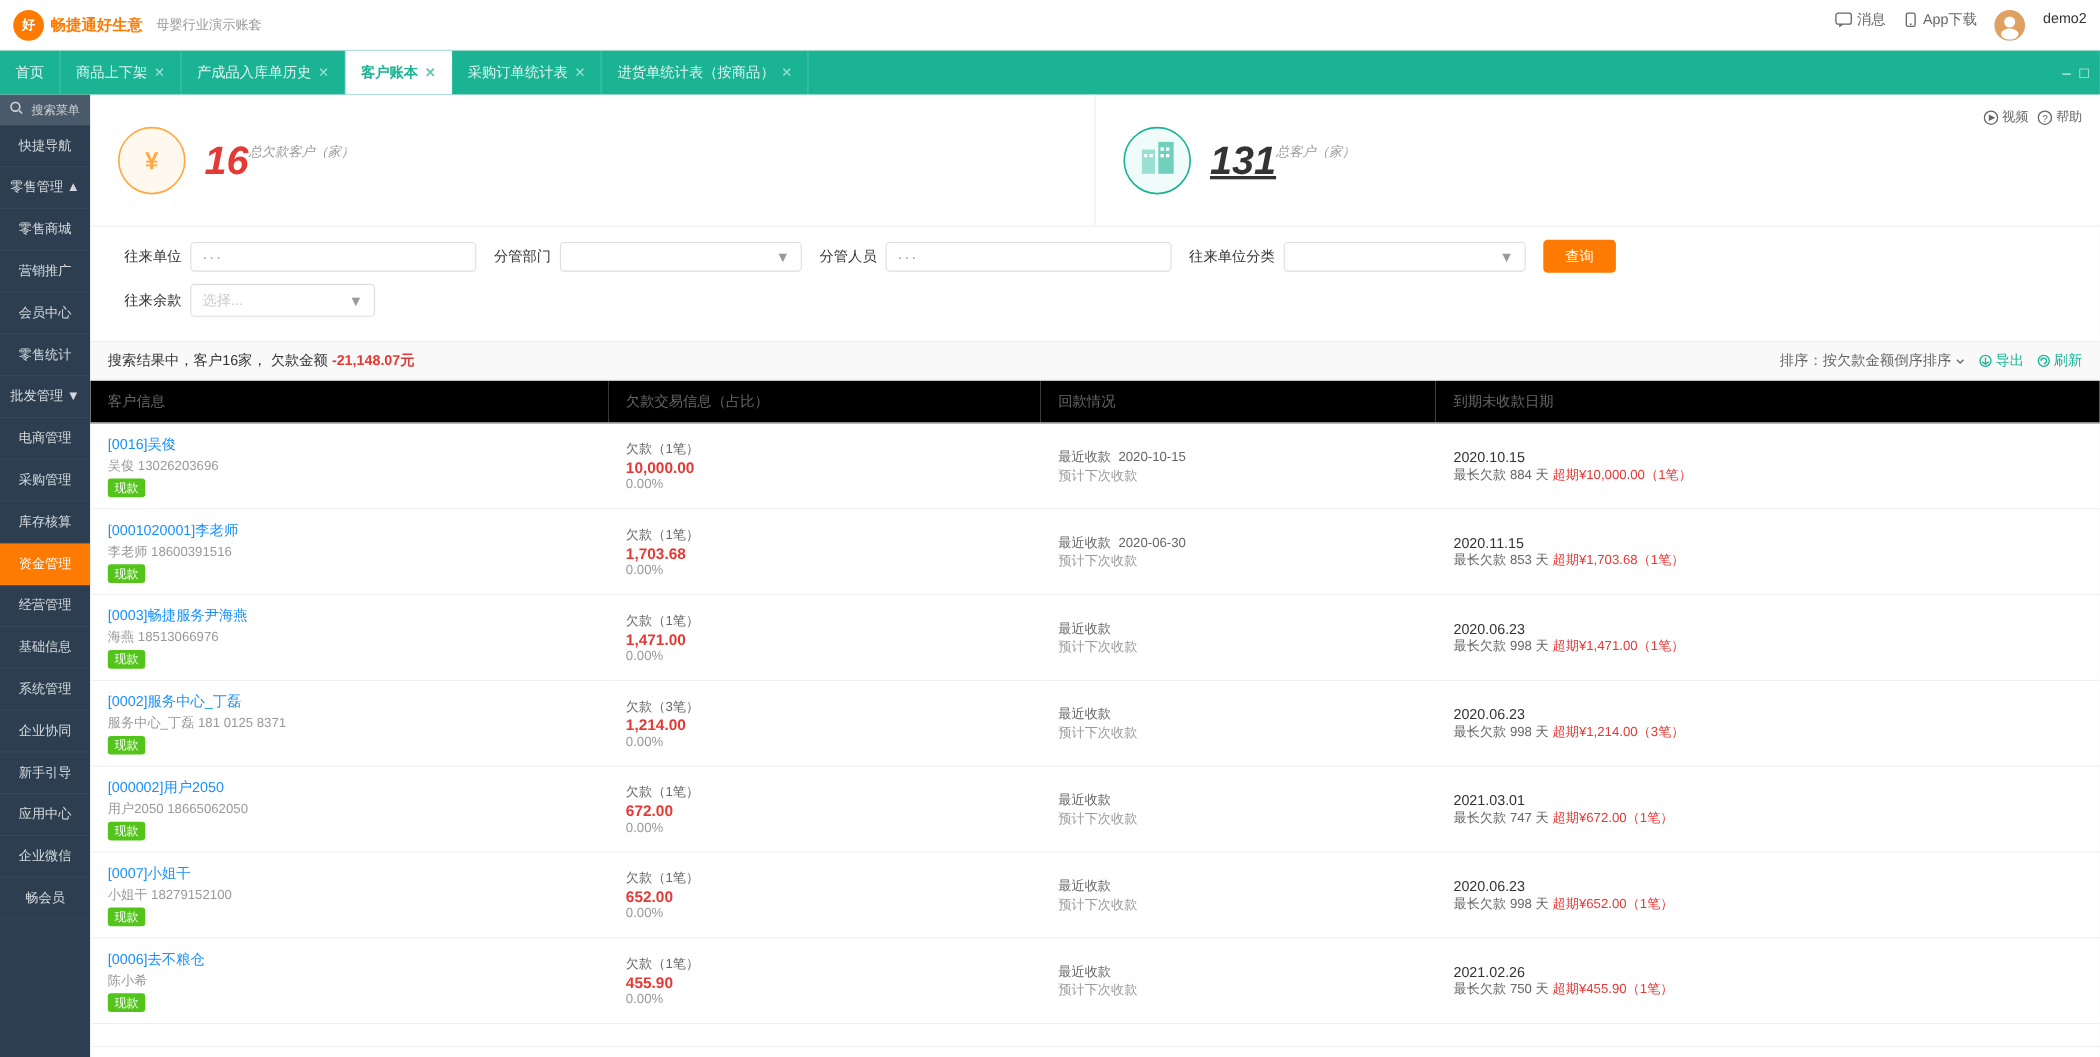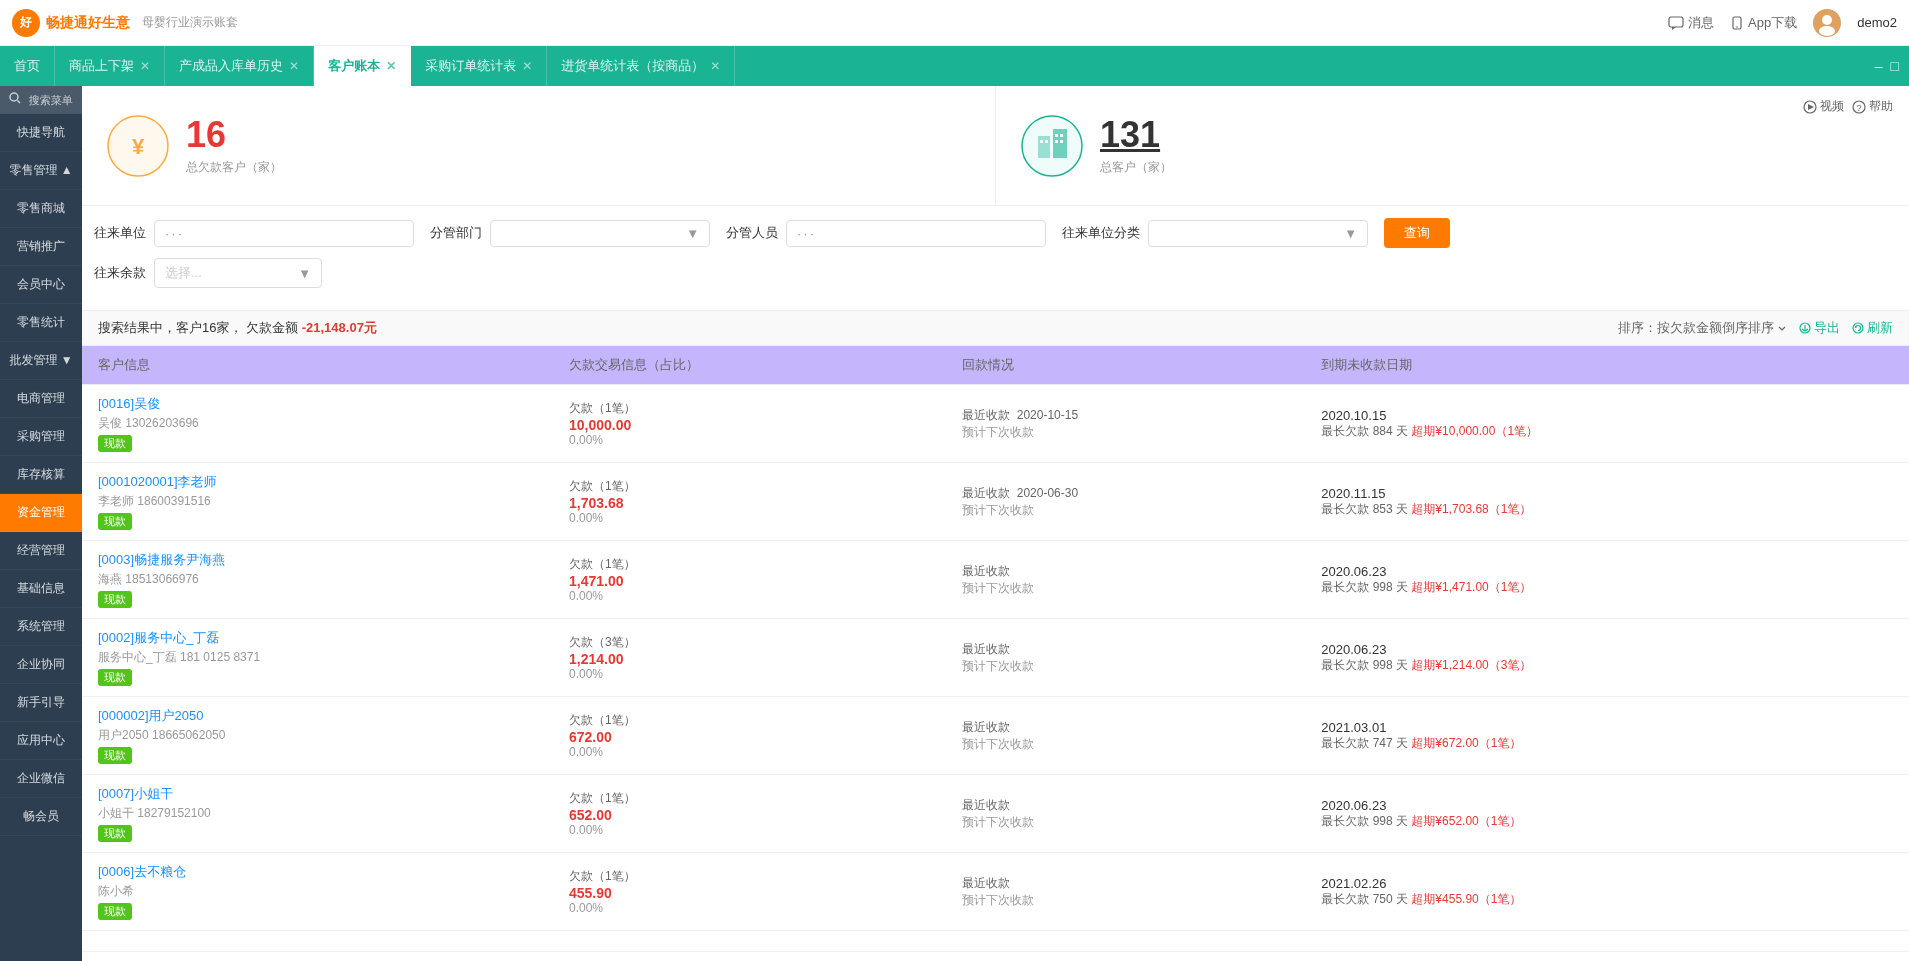--- a/index.html
+++ b/index.html
@@ -4,21 +4,21 @@
   <style>
     * { box-sizing: border-box; margin: 0; padding: 0; }
     body { font-family: 'Microsoft YaHei', Arial, sans-serif; font-size: 13px; background: #f5f5f5; color: #333; overflow: hidden; }
 
     
     .app-wrapper { display: flex; flex-direction: column; height: 961px; }
     .top-bar { background: #fff; border-bottom: 1px solid #eee; display: flex; align-items: center; padding: 0 12px; height: 46px; flex-shrink: 0; }
     .top-bar-logo { display: flex; align-items: center; gap: 6px; color: #ff7a00; font-size: 14px; font-weight: bold; }
     .top-bar-logo .logo-icon { width: 28px; height: 28px; background: #ff7a00; border-radius: 50%; display: flex; align-items: center; justify-content: center; color: #fff; font-size: 12px; }
     .top-bar-title { color: #666; font-size: 13px; margin-left: 8px; }
-    .top-bar-right { margin-left: auto; display: flex; align-items: center; gap: 16px; color: #666; font-size: 13px; }
+    .top-bar-right { margin-left: auto; display: flex; align-items: flex-start; gap: 16px; color: #666; font-size: 13px; }
     .top-bar-right .msg { display: flex; align-items: center; gap: 4px; cursor: pointer; }
     .top-bar-right .app-dl { display: flex; align-items: center; gap: 4px; cursor: pointer; }
     .avatar { width: 28px; height: 28px; border-radius: 50%; background: #ccc; display: flex; align-items: center; justify-content: center; overflow: hidden; }
 
     
     .tab-bar { background: #1ab394; display: flex; align-items: center; height: 40px; flex-shrink: 0; overflow: hidden; }
     .tab-item { display: flex; align-items: center; padding: 0 14px; height: 100%; color: rgba(255,255,255,0.85); font-size: 13px; cursor: pointer; white-space: nowrap; gap: 6px; border-right: 1px solid rgba(255,255,255,0.2); }
     .tab-item.active { background: #fff; color: #1ab394; font-weight: bold; }
     .tab-close { font-size: 12px; opacity: 0.7; cursor: pointer; }
     .tab-bar-actions { margin-left: auto; display: flex; align-items: center; gap: 8px; padding: 0 10px; }
@@ -34,51 +34,51 @@
     .sidebar-nav-item.active { background: #ff7a00; color: #fff; }
 
     
     .content-area { flex: 1; display: flex; flex-direction: column; overflow: hidden; }
 
     
     .stats-bar { background: #fff; display: flex; border-bottom: 1px solid #eee; flex-shrink: 0; height: 120px; position: relative; }
     .stat-block { flex: 1; display: flex; align-items: center; padding: 16px 24px; gap: 16px; border-right: 1px solid #eee; position: relative; }
     .stat-block:last-child { border-right: none; }
     .stat-icon { width: 64px; height: 64px; display: flex; align-items: center; justify-content: center; flex-shrink: 0; }
-    .stat-info { display: flex; flex-direction: column; }
+    .stat-info { display: flex; flex-direction: row; font-style: italic; }
     .stat-number { font-size: 36px; font-weight: bold; line-height: 1.1; }
     .stat-number.red { color: #e53935; }
     .stat-number.black { color: #333; }
     .stat-label { font-size: 12px; color: #999; margin-top: 4px; }
     .stat-actions { position: absolute; top: 12px; right: 16px; display: flex; gap: 8px; font-size: 12px; color: #666; }
     .stat-actions span { cursor: pointer; display: flex; align-items: center; gap: 3px; }
 
     
-    .filter-area { background: #fff; padding: 12px 12px; border-bottom: 1px solid #eee; flex-shrink: 0; }
+    .filter-area { background: #fff; padding: 12px 31px; border-bottom: 1px solid #eee; flex-shrink: 0; }
     .filter-row { display: flex; align-items: center; gap: 16px; margin-bottom: 10px; flex-wrap: wrap; }
     .filter-item { display: flex; align-items: center; gap: 8px; }
     .filter-label { font-size: 13px; color: #333; white-space: nowrap; }
     .filter-input { border: 1px solid #ddd; border-radius: 4px; padding: 5px 10px; font-size: 13px; width: 200px; display: flex; align-items: center; justify-content: space-between; cursor: pointer; color: #333; background: #fff; }
     .filter-dots { color: #999; letter-spacing: 2px; }
     .filter-arrow { color: #999; }
     .btn-query { background: #ff7a00; color: #fff; border: none; border-radius: 4px; padding: 6px 20px; font-size: 13px; cursor: pointer; }
     .filter-toggle { text-align: center; font-size: 12px; color: #666; cursor: pointer; padding: 4px 0; }
     .filter-toggle span { display: flex; align-items: center; justify-content: center; gap: 4px; }
 
     
     .result-bar { background: #f9f9f9; padding: 8px 16px; border-bottom: 1px solid #eee; display: flex; align-items: center; justify-content: space-between; flex-shrink: 0; }
     .result-info { font-size: 13px; color: #333; }
     .result-info strong { color: #e53935; }
     .result-actions { display: flex; align-items: center; gap: 12px; font-size: 13px; color: #666; }
     .result-actions span { cursor: pointer; display: flex; align-items: center; gap: 3px; }
 
     
     .table-wrapper { flex: 1; overflow-y: auto; background: #fff; }
     .data-table { width: 100%; border-collapse: collapse; }
-    .data-table thead tr { background: #c4b5fd; }
+    .data-table thead tr { background: #000000; }
     .data-table th { padding: 10px 16px; font-size: 13px; color: #666; font-weight: normal; text-align: left; border-bottom: 1px solid #eee; }
     .data-table tbody tr { border-bottom: 1px solid #f0f0f0; }
     .data-table td { padding: 10px 16px; font-size: 13px; vertical-align: middle; }
     .customer-name { color: #1890ff; cursor: pointer; font-size: 13px; }
     .customer-sub { color: #999; font-size: 12px; margin-top: 2px; }
     .badge-xian { background: #52c41a; color: #fff; font-size: 11px; padding: 1px 6px; border-radius: 3px; display: inline-block; margin-top: 3px; }
     .debt-amount { color: #e53935; font-size: 14px; font-weight: bold; }
     .debt-count { color: #666; font-size: 12px; }
     .debt-ratio { color: #999; font-size: 12px; }
     .overdue-link { color: #e53935; cursor: pointer; font-size: 12px; }

